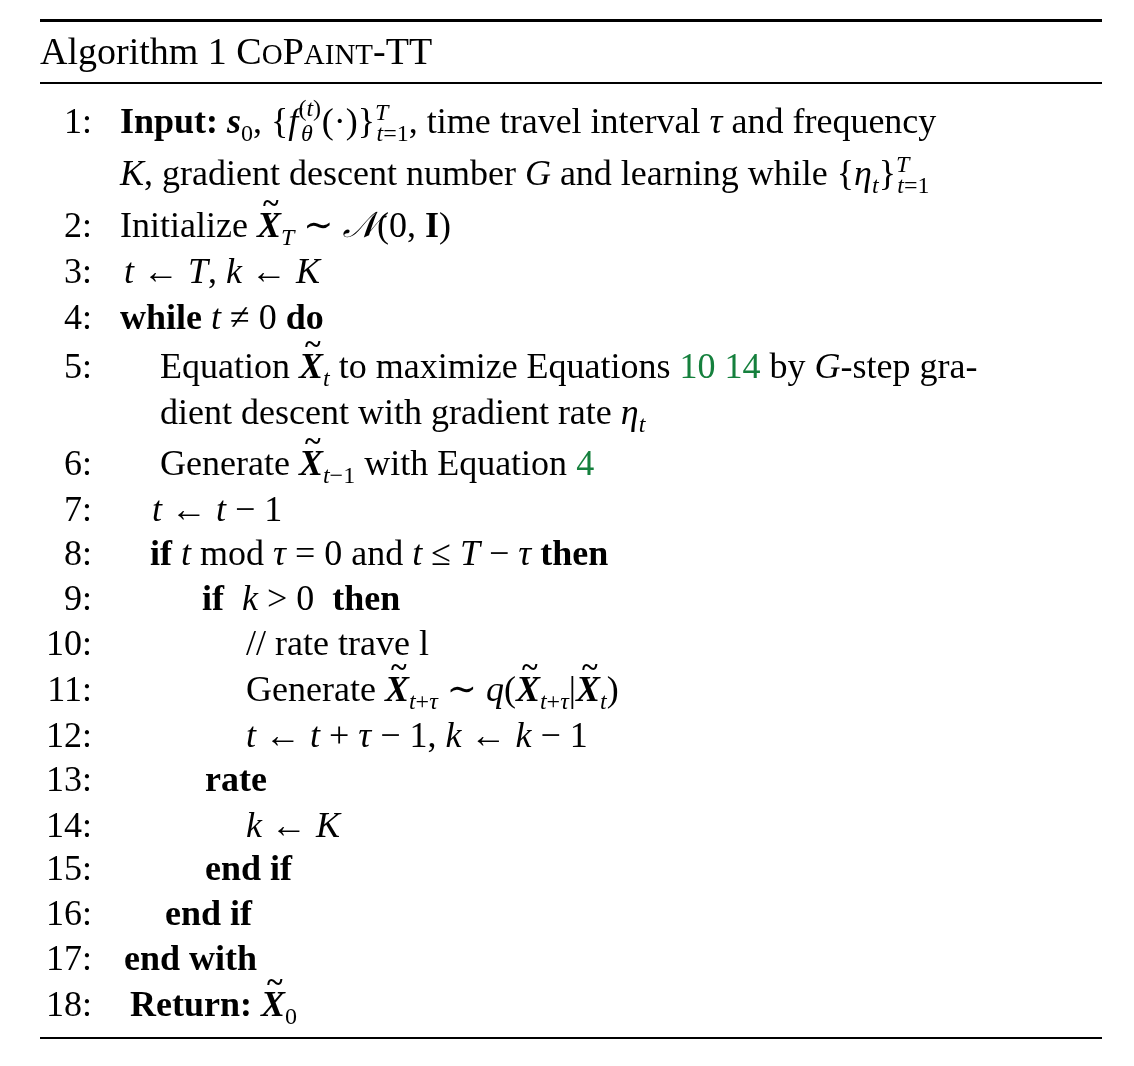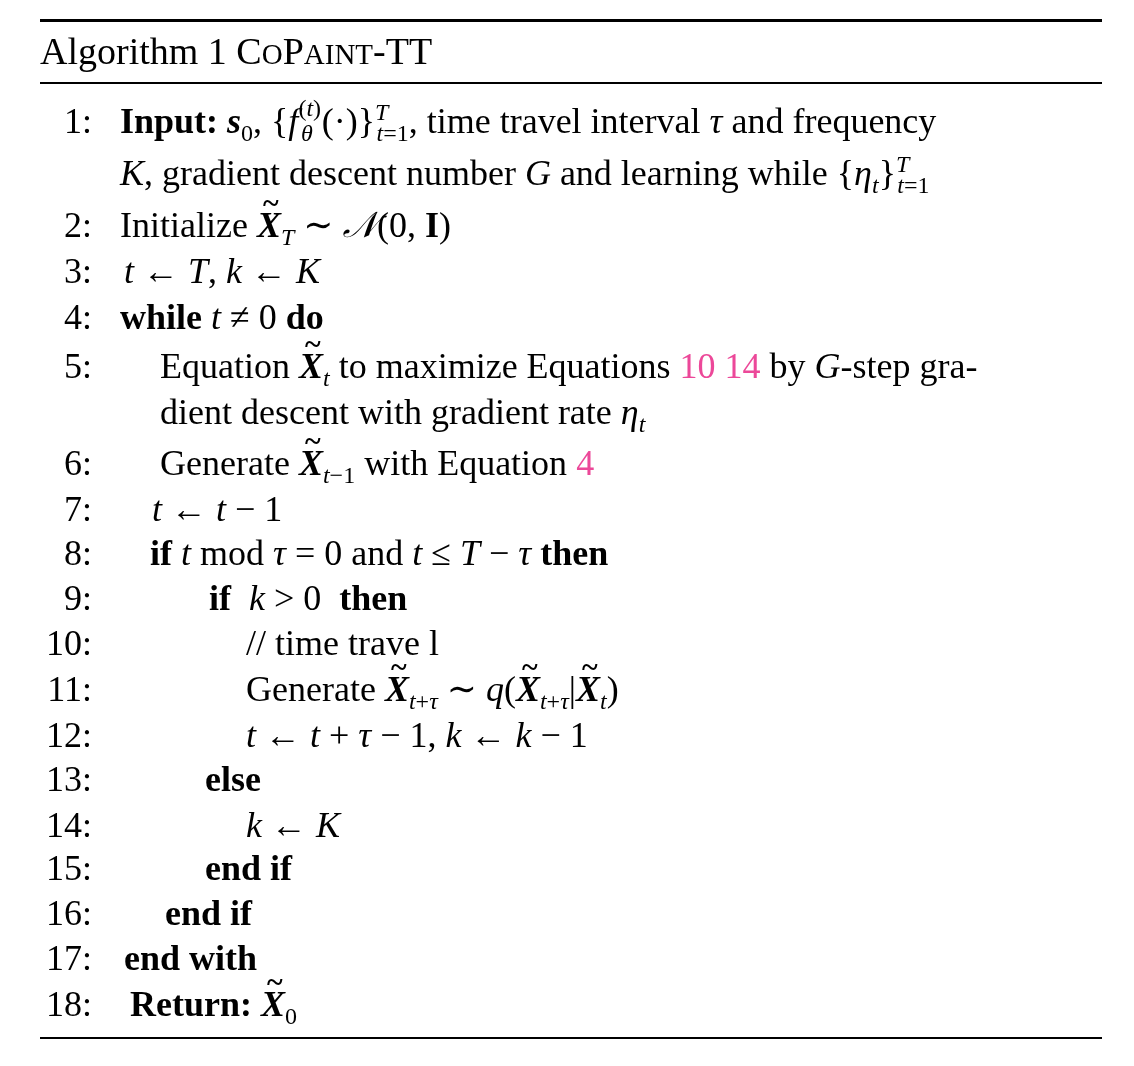--- a/index.html
+++ b/index.html
@@ -14,21 +14,21 @@
   .sc-big { font-size:38px; }
   .sc-small { font-size:29px; }
   .line { position:absolute; left:0; font-size:36px; line-height:46px; white-space:nowrap; }
   .num { position:absolute; width:92px; text-align:right; }
   .body { position:absolute;margin-left:10px; }
   b.kw { font-weight:bold; }
   i.m { font-style:italic; }
   .bx { font-weight:bold; font-style:italic; position:relative; display:inline-block; }
   .bx::before { content:"~"; position:absolute; left:6px; top:-22px; font-size:30px; font-weight:bold; font-style:normal; }
   sub, sup { font-size:24px; line-height:0; }
-  .ref { color:#ec4899; }
+  .ref { color:#15803d; }
 </style>
 </head>
 <body>
 
 <div class="rule top"></div>
 <div class="title">
   <b>Algorithm 1</b>
   <span><span class="sc-big">C</span><span class="sc-small">O</span><span class="sc-big">P</span><span class="sc-small">AINT</span><span class="sc-big">-TT</span></span>
 </div>
 <div class="rule mid"></div>
@@ -78,41 +78,41 @@
   <span class="body" style="left:142px"><i>t</i> ← <i>t</i> − 1</span>
 </div>
 
 <div class="line" style="top:530px">
   <span class="num">8:</span>
   <span class="body" style="left:140px"><b class="kw">if</b> <i>t</i><span> mod </span><i>τ</i> = 0<span> and </span><i>t</i> ≤ <i>T</i> − <i>τ</i> <b class="kw">then</b></span>
 </div>
 
 <div class="line" style="top:575px">
   <span class="num">9:</span>
-  <span class="body" style="left:199px"><b class="kw">if</b>&nbsp; <i>k</i> &gt; 0&nbsp; <b class="kw">then</b></span>
+  <span class="body" style="left:192px"><b class="kw">if</b>&nbsp; <i>k</i> &gt; 0&nbsp; <b class="kw">then</b></span>
 </div>
 
 <div class="line" style="top:620px">
   <span class="num">10:</span>
-  <span class="body" style="left:236px">// time trave l</span>
+  <span class="body" style="left:236px">// rate trave l</span>
 </div>
 
 <div class="line" style="top:666px">
   <span class="num">11:</span>
   <span class="body" style="left:236px"><span>Generate </span><span class="bx">X</span><sub><i>t</i>+<i>τ</i></sub> ∼ <i>q</i>(<span class="bx">X</span><sub><i>t</i>+<i>τ</i></sub>|<span class="bx">X</span><sub><i>t</i></sub>)</span>
 </div>
 
 <div class="line" style="top:712px">
   <span class="num">12:</span>
   <span class="body" style="left:236px"><i>t</i> ← <i>t</i> + <i>τ</i> − 1, <i>k</i> ← <i>k</i> − 1</span>
 </div>
 
 <div class="line" style="top:756px">
   <span class="num">13:</span>
-  <span class="body" style="left:195px"><b class="kw">else</b></span>
+  <span class="body" style="left:195px"><b class="kw">rate</b></span>
 </div>
 
 <div class="line" style="top:802px">
   <span class="num">14:</span>
   <span class="body" style="left:236px"><i>k</i> ← <i>K</i></span>
 </div>
 
 <div class="line" style="top:845px">
   <span class="num">15:</span>
   <span class="body" style="left:195px"><b class="kw">end if</b></span>

